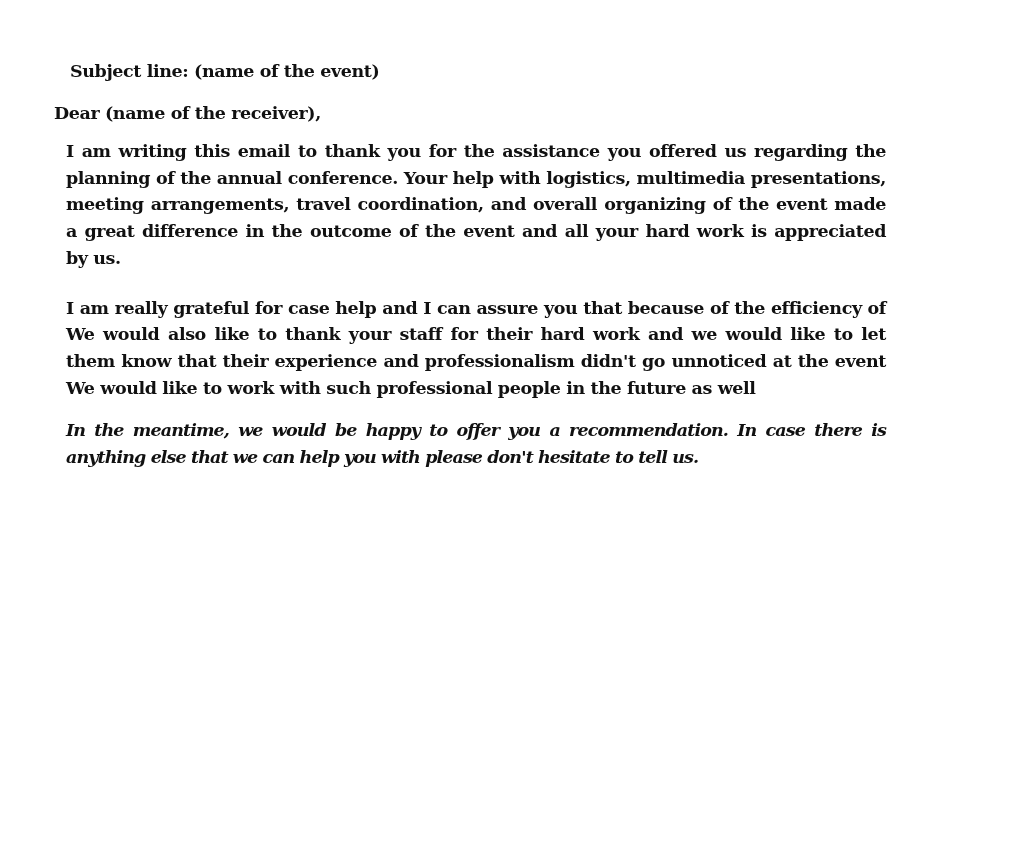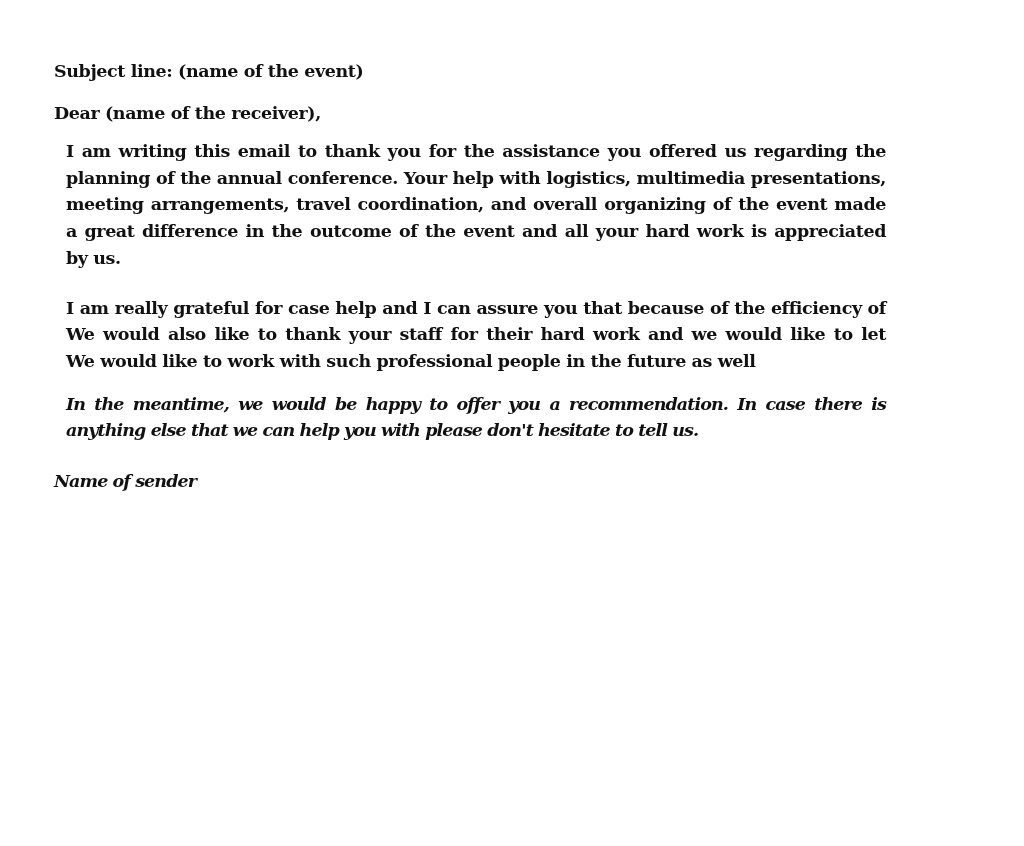--- a/index.html
+++ b/index.html
@@ -38,21 +38,21 @@
     }
     .para .ln {
       display: block;
       white-space: nowrap;
       text-align: justify;
       text-align-last: justify;
     }
     .para .ln.last {
       text-align-last: left;
     }
-    #subject { margin-bottom: 16px; }
+    #subject { margin-bottom: 16px; margin-left: 16px; }
     #greeting { margin-bottom: 10px; }
     #para1 { margin-bottom: 23px; }
     #para2 { margin-bottom: 16px; }
     #para3 { margin-bottom: 24px; }
     #closing { margin-bottom: 20px; }
     .condensed { letter-spacing: -0.9px; font-style: italic; }
   </style>
 </head>
 <body>
 
@@ -64,22 +64,22 @@
     <span class="ln">I am writing this email to thank you for the assistance you offered us regarding the</span>
     <span class="ln">planning of the annual conference. Your help with logistics, multimedia presentations,</span>
     <span class="ln">meeting arrangements, travel coordination, and overall organizing of the event made</span>
     <span class="ln">a great difference in the outcome of the event and all your hard work is appreciated</span>
     <span class="ln last">by us.</span>
   </p>
 
   <p id="para2" class="para">
     <span class="ln">I am really grateful for case help and I can assure you that because of the efficiency of</span>
     <span class="ln">We would also like to thank your staff for their hard work and we would like to let</span>
+    <span class="ln">them know that their experience and professionalism didn't go unnoticed at the event</span>
     <span class="ln last">We would like to work with such professional people in the future as well</span>
   </p>
 
   <p id="para3" class="para condensed">
     <span class="ln">In the meantime, we would be happy to offer you a recommendation. In case there is</span>
     <span class="ln last">anything else that we can help you with please don't hesitate to tell us.</span>
   </p>
 
-  <p id="signature" class="line-single condensed">Name of sender</p>
 </div>
 
 </body></html>

